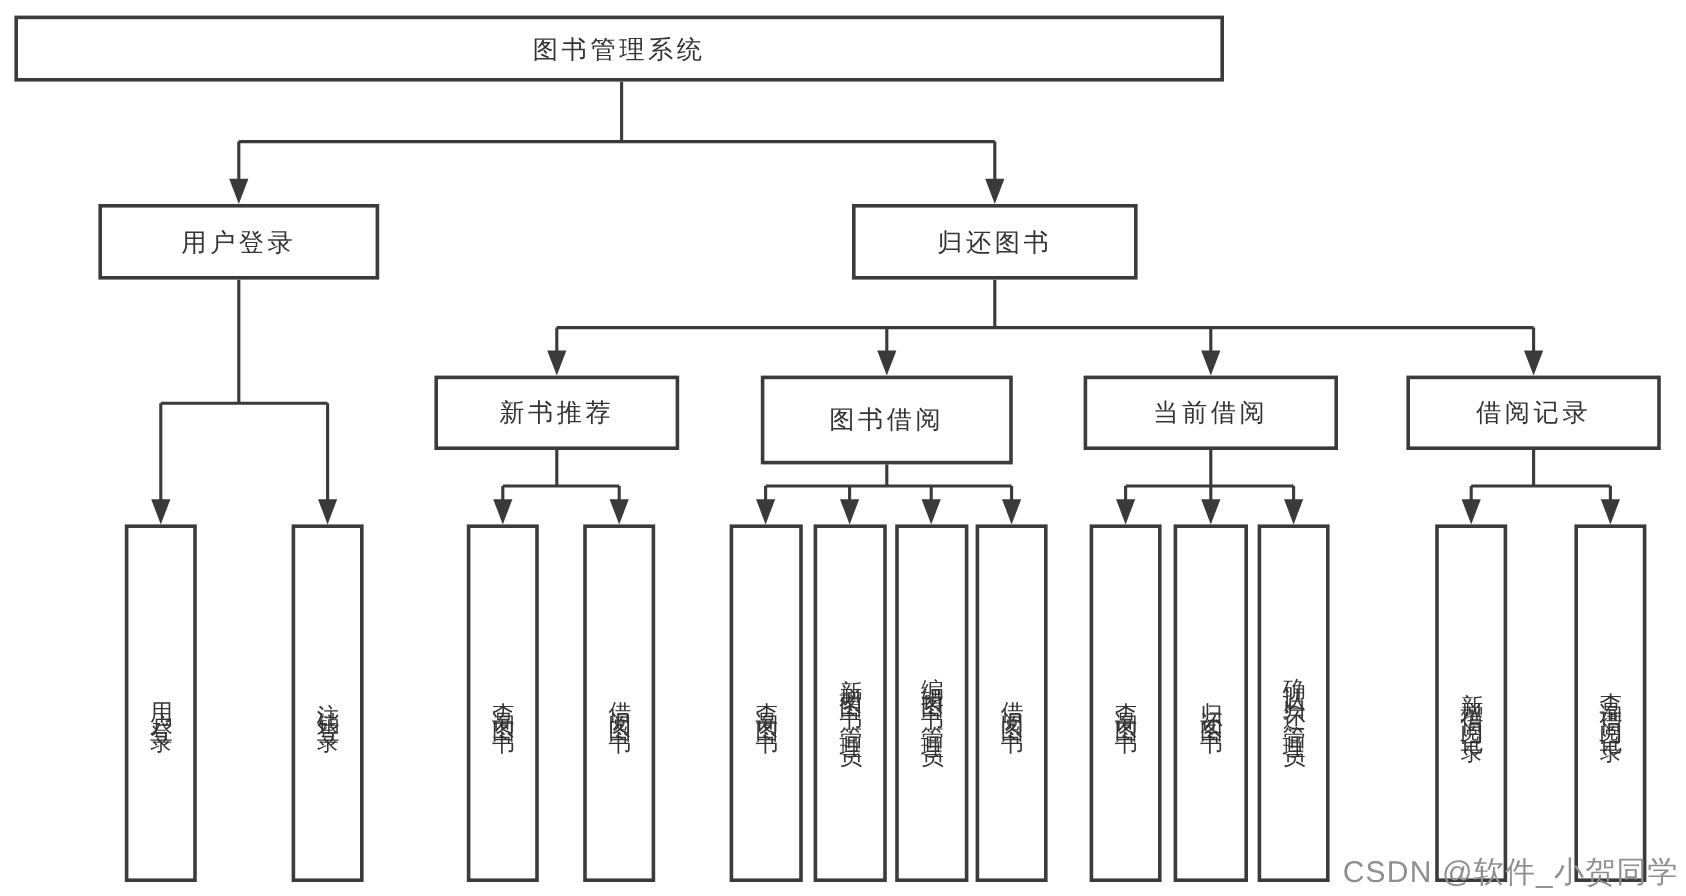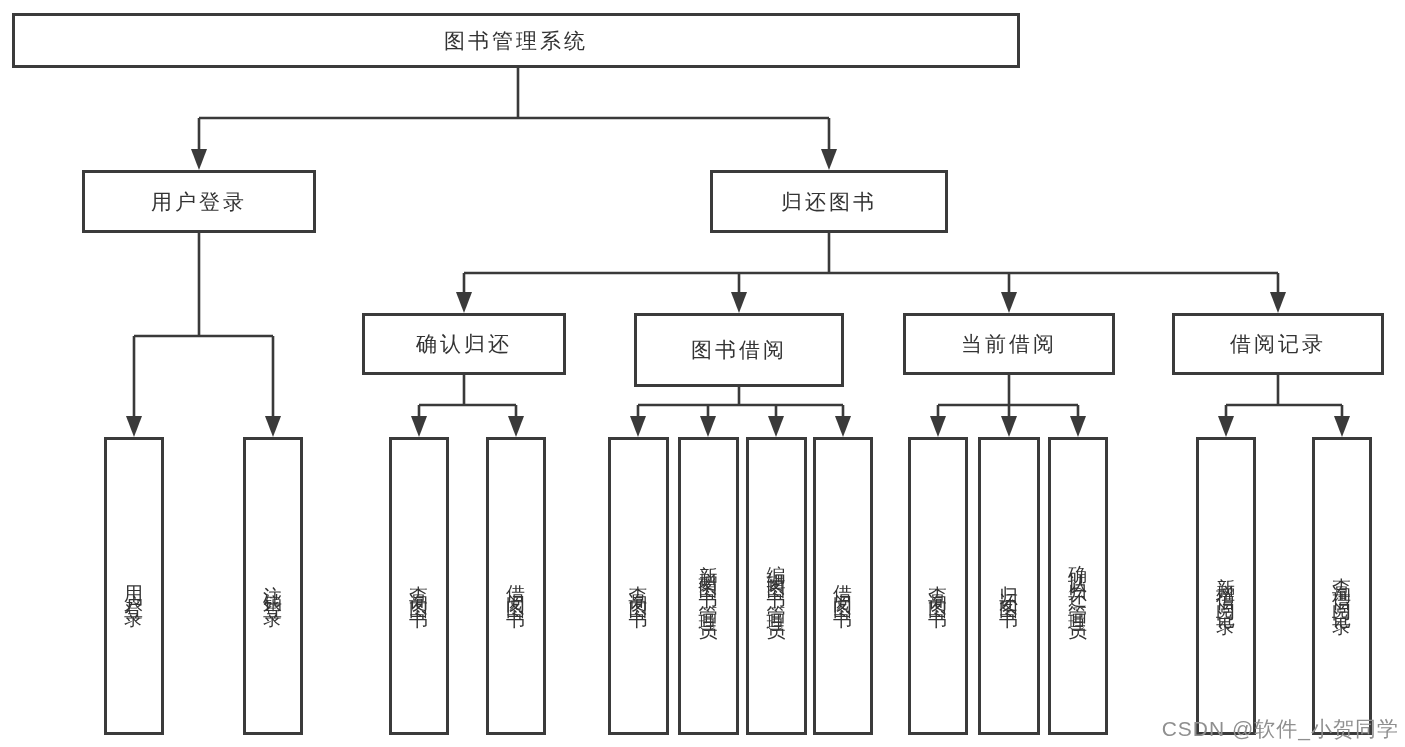--- a/index.html
+++ b/index.html
@@ -16,21 +16,21 @@
   .leaf{
     position:absolute;border:3px solid #3b3b3b;background:#ffffff;box-sizing:border-box;
     display:flex;align-items:center;justify-content:center;
   }
   .leaf .vtext{
     writing-mode:vertical-rl;text-orientation:mixed;
     color:#333333;font-size:19px;letter-spacing:8px;line-height:1;
   }
   .watermark{
     position:absolute;right:6px;bottom:4px;
-    color:#8f8f8f;font-size:21px;letter-spacing:1px;white-space:nowrap;
+    color:#8f8f8f;font-size:25px;letter-spacing:1px;white-space:nowrap;
   }
 </style>
 </head>
 <body>
 
 <div id="stage">
 
   <svg class="connectors" viewBox="0 0 1405 747" xmlns="http://www.w3.org/2000/svg">
     <g stroke="#3a3a3a" stroke-width="2.6" fill="none">
 
@@ -76,21 +76,21 @@
   </div>
 
   <div class="node" style="left:82px;top:170px;width:234px;height:63px;">
     <span>用户登录</span>
   </div>
   <div class="node" style="left:710px;top:170px;width:238px;height:63px;">
     <span>归还图书</span>
   </div>
 
   <div class="node" style="left:362px;top:313px;width:204px;height:62px;">
-    <span>确认归还</span>
+    <span>新书推荐</span>
   </div>
   <div class="node" style="left:634px;top:313px;width:210px;height:74px;">
     <span>图书借阅</span>
   </div>
   <div class="node" style="left:903px;top:313px;width:212px;height:62px;">
     <span>当前借阅</span>
   </div>
   <div class="node" style="left:1172px;top:313px;width:212px;height:62px;">
     <span>借阅记录</span>
   </div>

